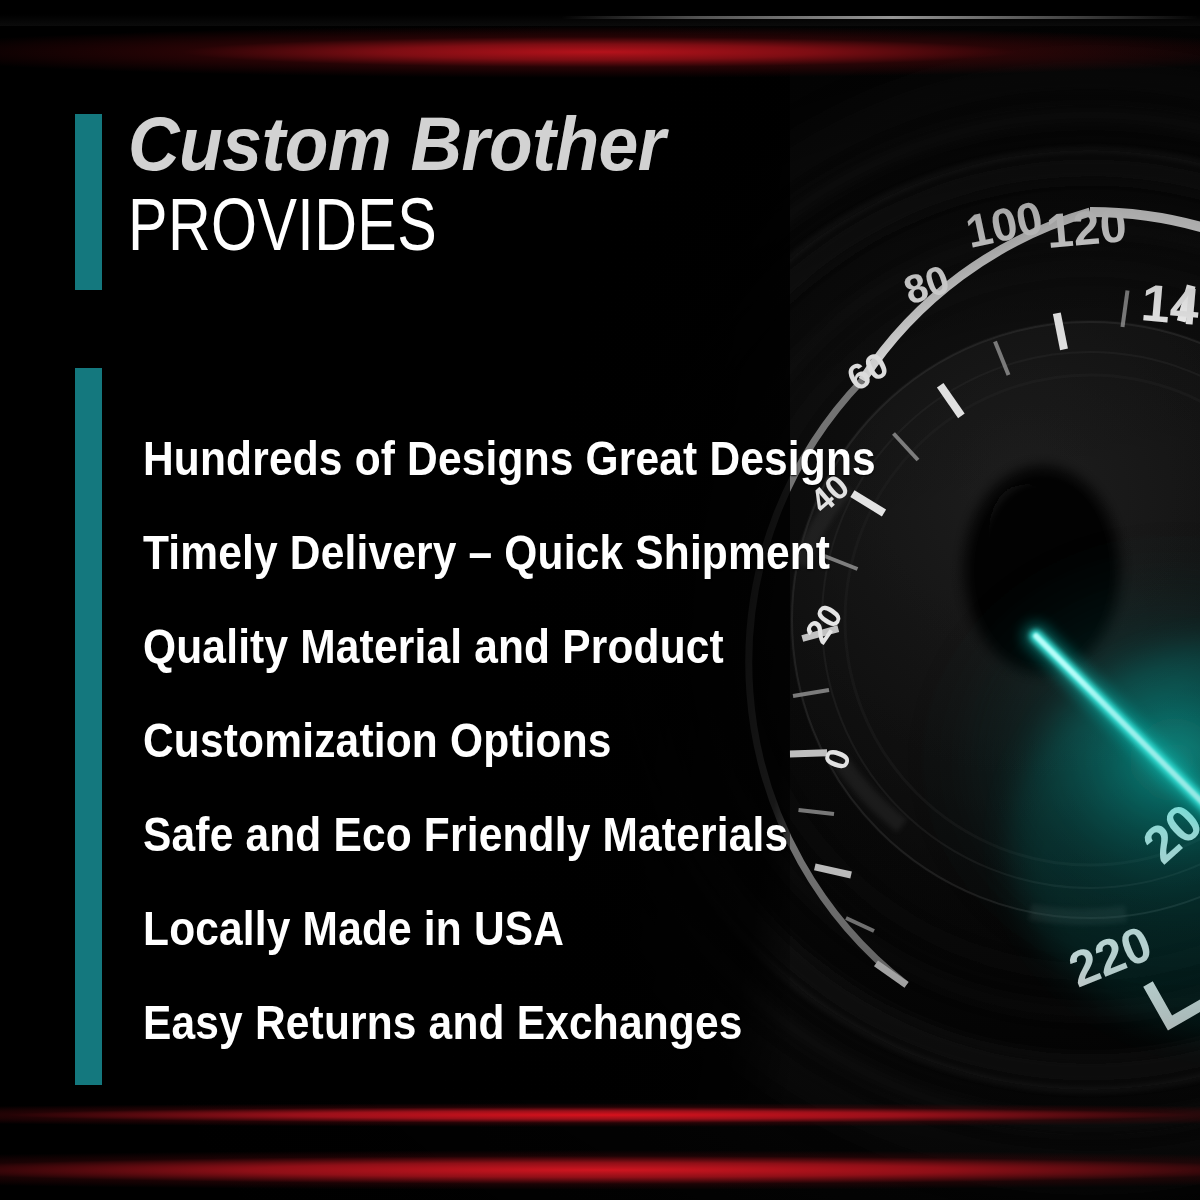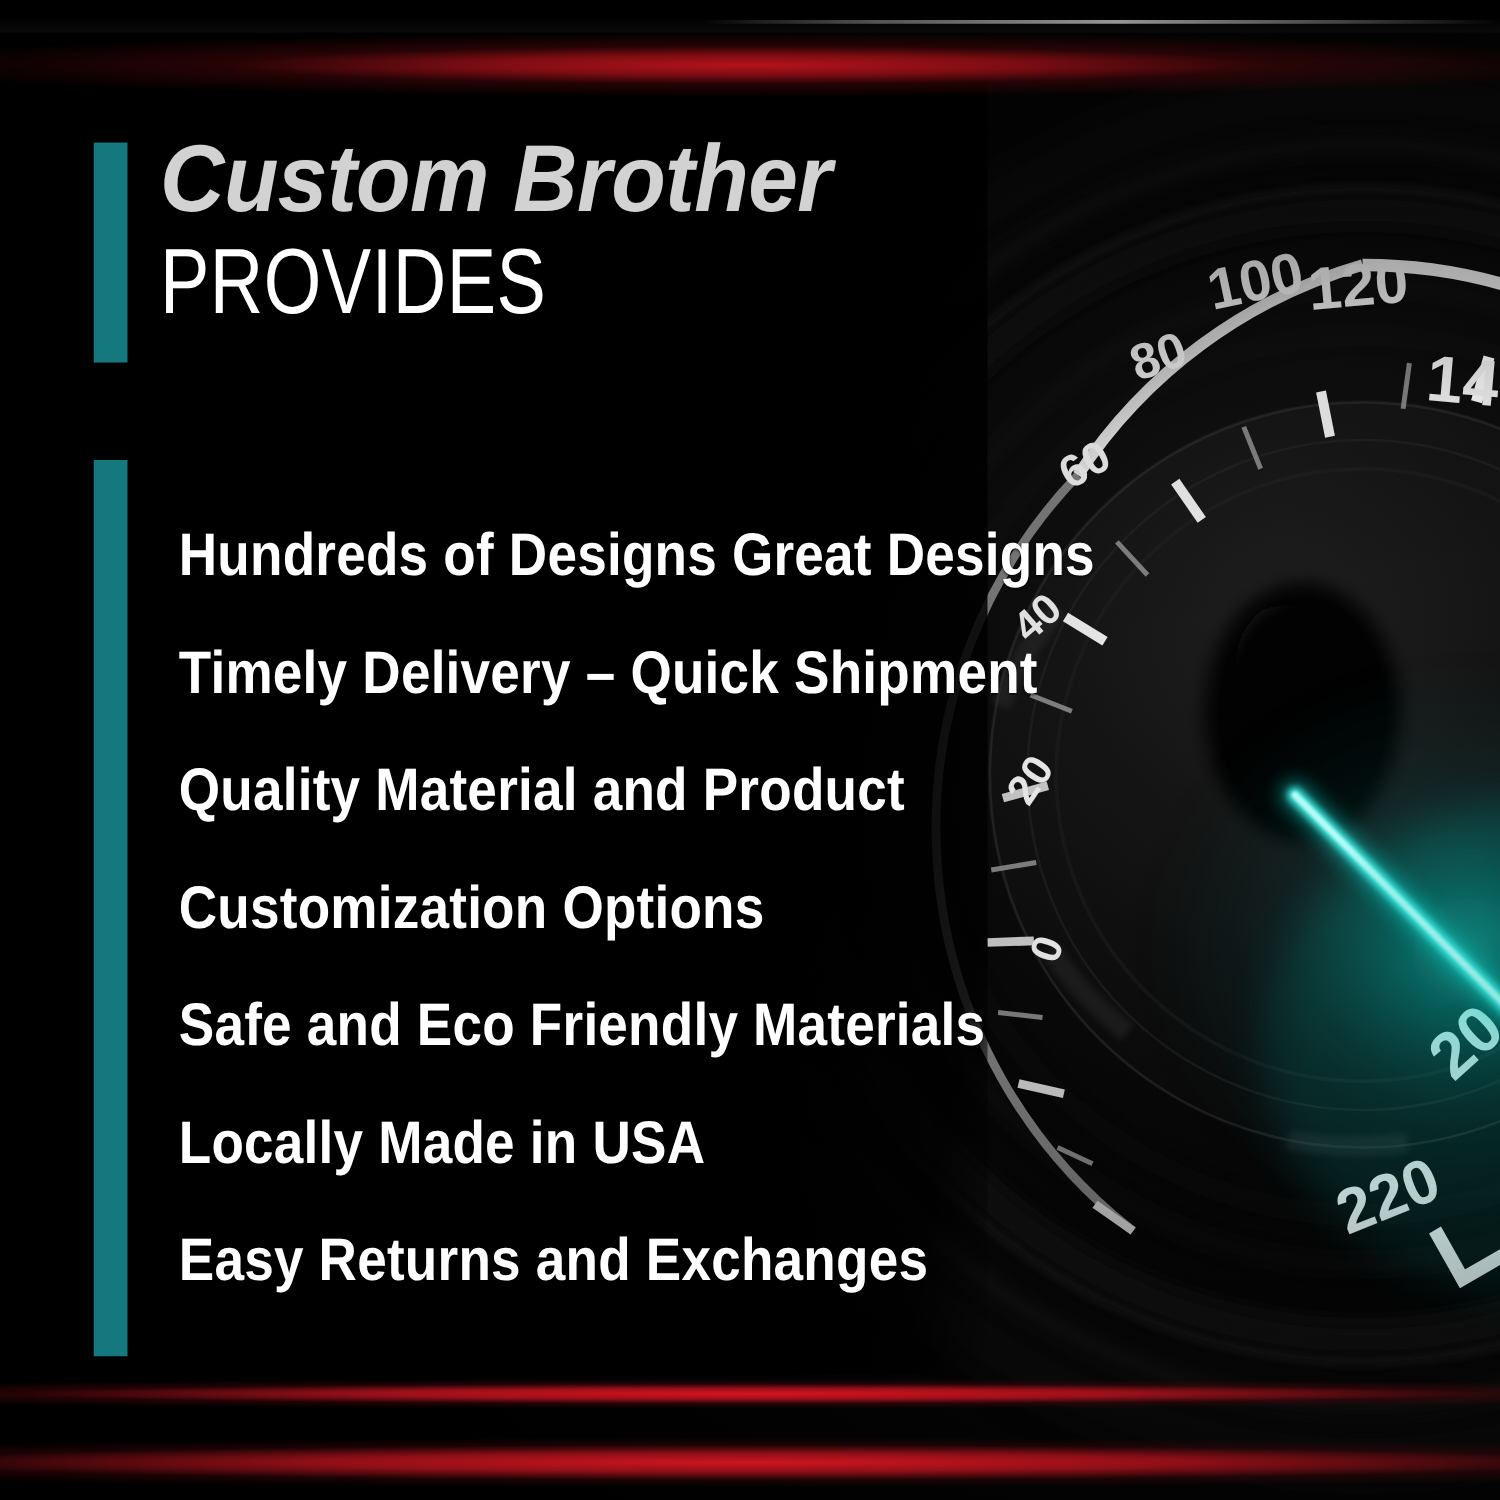--- a/index.html
+++ b/index.html
@@ -112,21 +112,21 @@
     font-size:74px; line-height:1.0;
     letter-spacing:0.5px;
     color:#ffffff;
     transform:scaleX(0.80);
     transform-origin:left center;
     white-space:nowrap;
   }
 
   .bullets {
     position:absolute;
-    left:143px; top:398px;
+    left:143px; top:412px;
     width:640px;
   }
   .bullet-item {
     font-family:"Liberation Sans Narrow","Liberation Sans",sans-serif;
     font-weight:bold;
     font-size:48px;
     line-height:94px;
     color:#ffffff;
     letter-spacing:0.2px;
     transform:scaleX(0.885);

